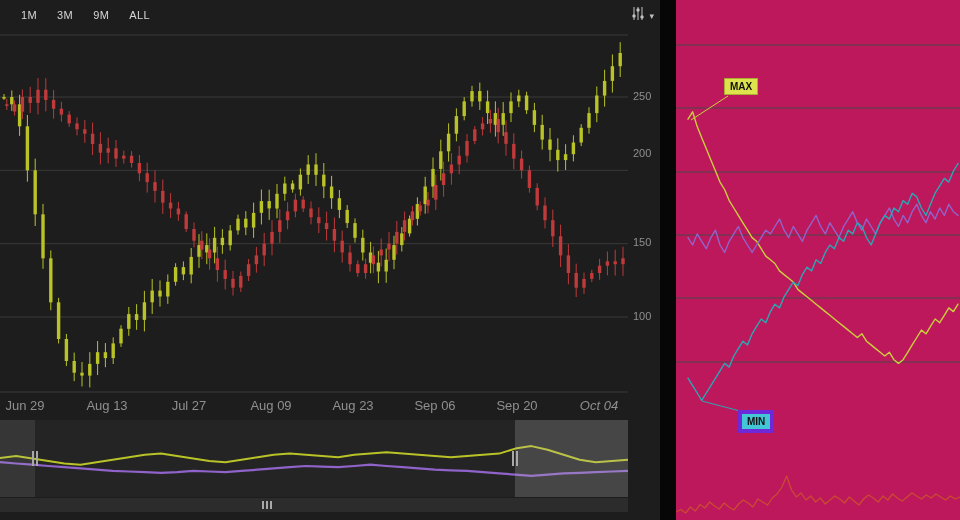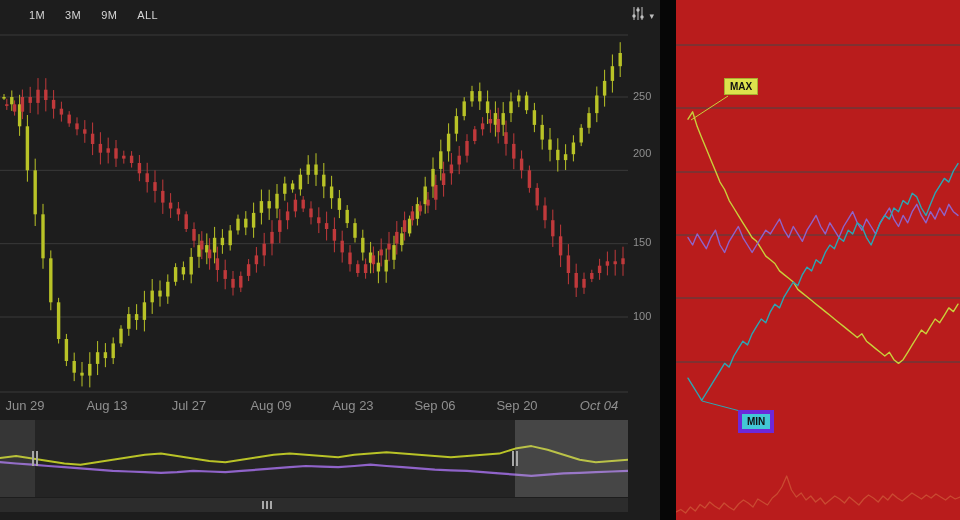--- a/index.html
+++ b/index.html
@@ -1,21 +1,21 @@
 <!DOCTYPE html>
 <html><head>
 <meta charset="utf-8">
 <style>
   html,body{margin:0;padding:0;background:#000;}
   body{font-family:"Liberation Sans", sans-serif;}
   .app{position:relative;width:960px;height:520px;overflow:hidden;background:#151515;}
 
   
   .left-panel{position:absolute;left:0;top:0;width:660px;height:520px;background:#1d1d1d;}
-  .toolbar{position:absolute;left:0;top:0;width:660px;height:30px;display:flex;align-items:center;padding-left:20px;gap:2px;box-sizing:border-box;}
+  .toolbar{position:absolute;left:0;top:0;width:660px;height:30px;display:flex;align-items:center;padding-left:12px;gap:2px;box-sizing:border-box;}
   .pbtn{background:none;border:none;color:#d6d6d6;font-size:11px;font-family:inherit;padding:4px 9px;cursor:pointer;letter-spacing:.4px;}
   .toolbar-right{position:absolute;right:6px;top:6px;display:flex;align-items:center;gap:3px;}
   .caret{color:#bdbdbd;font-size:9px;line-height:14px;}
   #main-svg{position:absolute;left:0;top:30px;display:block;}
   .y-axis span{position:absolute;left:633px;width:26px;color:#8f8f8f;font-size:11px;}
   .yt0{top:90px;} .yt1{top:147px;} .yt2{top:236px;} .yt3{top:310px;}
   .x-axis span{position:absolute;top:398px;width:50px;text-align:center;color:#8f8f8f;font-size:13px;}
   .xl0{left:0px;} .xl1{left:82px;} .xl2{left:164px;} .xl3{left:246px;}
   .xl4{left:328px;} .xl5{left:410px;} .xl6{left:492px;} .xl7{left:574px;font-style:italic;}
 
@@ -28,21 +28,21 @@
   .handle i{width:2px;height:100%;background:#a8a8a8;}
   .handle.left{left:30px;} .handle.right{left:510px;}
 
   .hscroll{position:absolute;left:0;top:498px;width:628px;height:14px;background:#2c2c2c;}
   .grip{position:absolute;left:262px;top:3px;display:flex;gap:2px;cursor:ew-resize;}
   .grip i{width:2px;height:8px;background:#a8a8a8;}
 
   .divider{position:absolute;left:660px;top:0;width:16px;height:520px;background:#060606;}
 
   
-  .right-panel{position:absolute;left:676px;top:0;width:284px;height:520px;background:#b91c1c;overflow:hidden;}
+  .right-panel{position:absolute;left:676px;top:0;width:284px;height:520px;background:#be185d;overflow:hidden;}
   #right-svg{position:absolute;left:0;top:0;display:block;}
   #rb-svg{position:absolute;left:0;top:450px;display:block;}
   .chart-label{position:absolute;font-size:10px;font-weight:bold;color:#101010;padding:1px 5px;line-height:13px;}
   .chart-label.max{left:48px;top:78px;background:#dde24d;border:1px solid #a8ad2f;}
   .chart-label.min{left:62px;top:410px;background:#43c7d6;border:4px solid #6d28d9;}
 </style>
 </head>
 <body>
 
 <div class="app">

